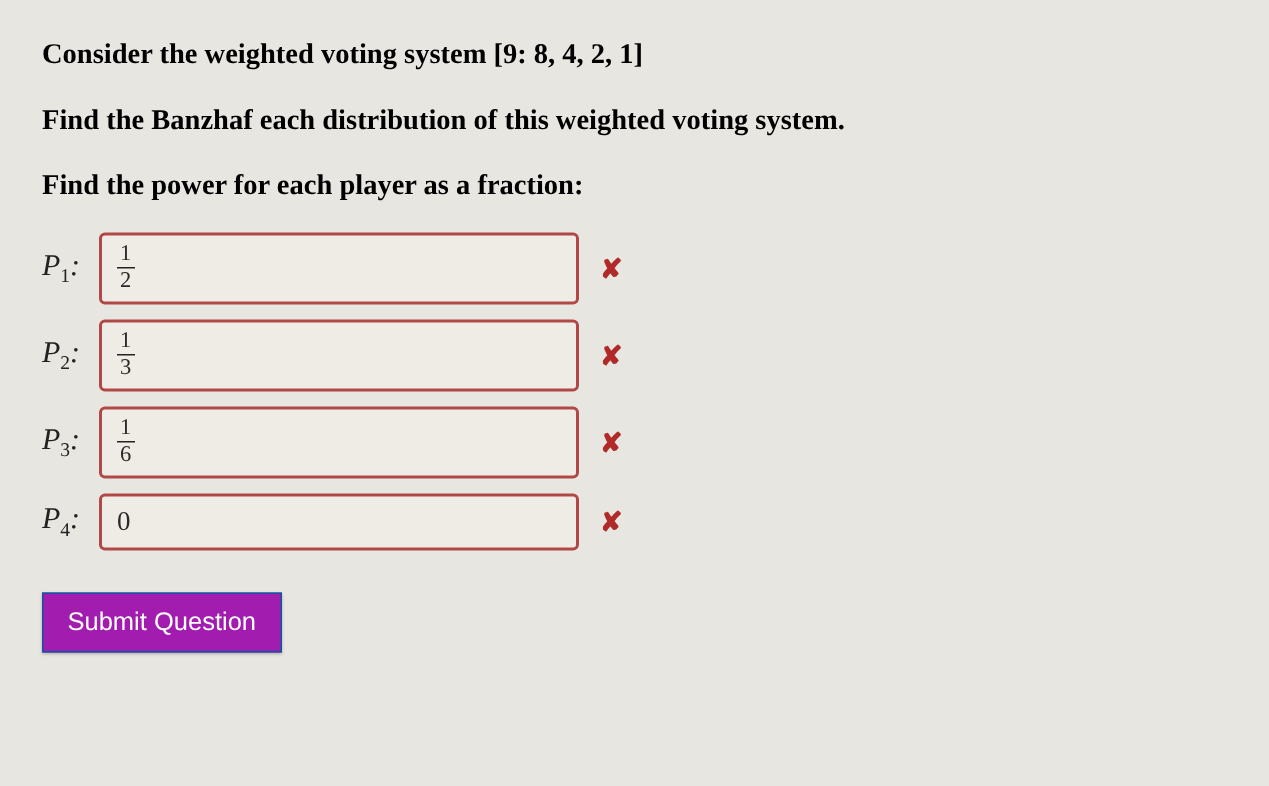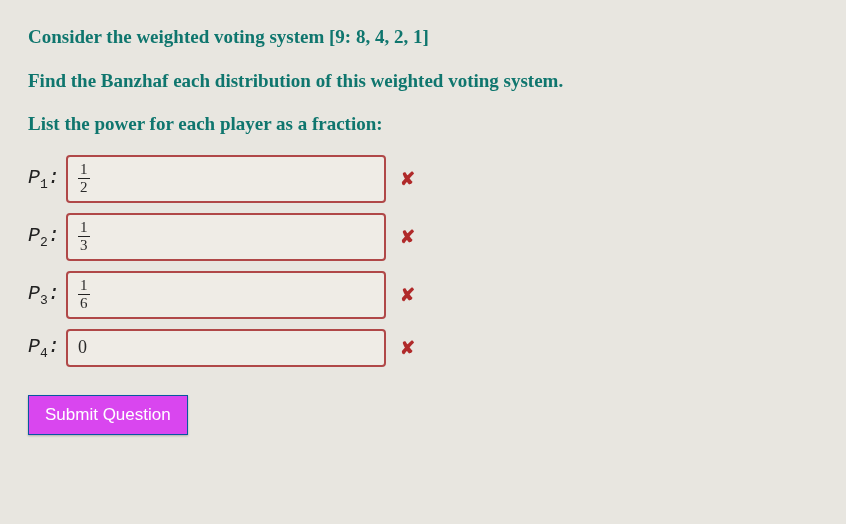--- a/index.html
+++ b/index.html
@@ -8,33 +8,33 @@
       height: 524px;
       background: #e8e6e0;
       font-family: Georgia, 'Times New Roman', serif;
       padding: 24px 28px;
       color: #2a2a2a;
       position: relative;
     }
     .question-text {
       font-size: 19px;
       font-weight: bold;
-      color: #0f766e;
+      color: #000000;
       margin-bottom: 18px;
       line-height: 1.35;
     }
     .row {
       display: flex;
       align-items: center;
       margin-bottom: 10px;
     }
     .plabel {
       font-size: 20px;
       font-style: italic;
-      font-family: Liberation Mono, monospace;
+      font-family: Liberation Serif, serif;
       width: 38px;
       color: #222;
     }
     .plabel sub { font-size: 13px; font-style: normal; }
     .answer-box {
       width: 320px;
       height: 48px;
       border: 2px solid #b04848;
       border-radius: 4px;
       background: #efece6;
@@ -57,38 +57,38 @@
     .frac .den { padding: 0 2px; }
     .mark {
       margin-left: 14px;
       font-size: 18px;
       font-weight: bold;
       color: #b02a2a;
       font-family: Arial, sans-serif;
     }
     .submit-btn {
       margin-top: 18px;
-      background: #d946ef;
+      background: #a21caf;
       color: #fff;
       font-family: Arial, sans-serif;
       font-size: 17px;
       padding: 9px 16px;
       border: 1px solid #0857a0;
       cursor: pointer;
       box-shadow: 0 1px 2px rgba(0,0,0,0.25);
     }
   </style>
 </head>
 <body>
 
 
 
 <div class="question-text">Consider the weighted voting system [9: 8, 4, 2, 1]</div>
 <div class="question-text">Find the Banzhaf each distribution of this weighted voting system.</div>
-<div class="question-text">List the power for each player as a fraction:</div>
+<div class="question-text">Find the power for each player as a fraction:</div>
 
 <div class="row">
   <span class="plabel"><span>P</span><sub>1</sub>:</span>
   <div class="answer-box">
     <span class="frac">
       <span class="num">1</span>
       <span class="bar"></span>
       <span class="den">2</span>
     </span>
   </div>

